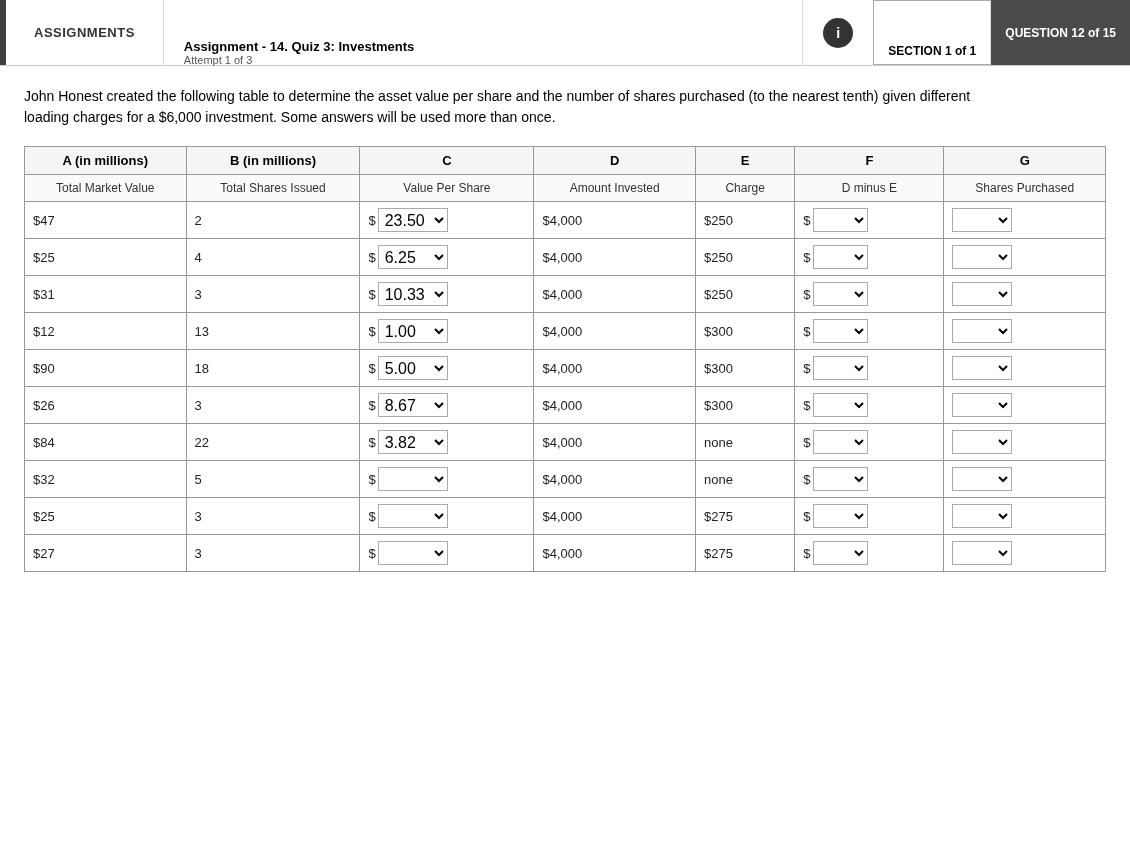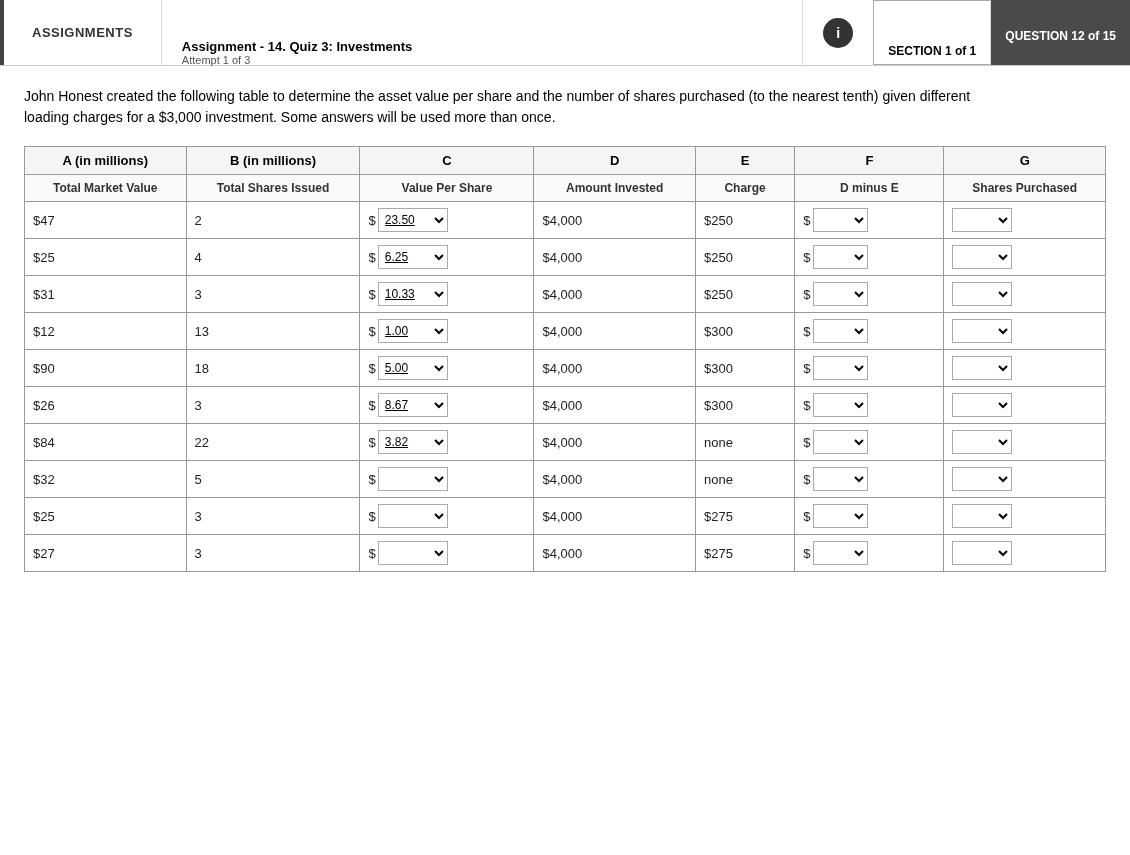--- a/index.html
+++ b/index.html
@@ -18,21 +18,21 @@
       align-items: center;
       padding: 0 28px;
       font-weight: bold;
       font-size: 13px;
       color: #333;
       text-transform: uppercase;
       letter-spacing: 0.5px;
       cursor: pointer;
       border-right: 1px solid #ddd;
     }
-    .nav-item:first-child { border-left: 4px solid #404040; }
+    .nav-item:first-child { border-left: 6px solid #404040; }
     .nav-assignment {
       display: flex;
       flex-direction: column;
       justify-content: center;
       padding: 0 20px;
       flex: 1;
       border-right: 1px solid #ddd;
     }
     .nav-assignment .title { font-weight: bold; font-size: 13px; margin-top: 40px; }
     .nav-assignment .subtitle { font-size: 11px; color: #555; }
@@ -58,26 +58,26 @@
       font-size: 12px;
       font-weight: bold;
       border-right: 1px solid #ddd;
       height: 100%;
       display: flex;
       align-items: flex-end;
     }
     .question-badge {
       background: #4a4a4a;
       color: #fff;
-      padding: 22px 14px;
+      padding: 5px 14px;
       font-size: 12px;
       font-weight: bold;
       height: 100%;
       display: flex;
-      align-items: flex-end;
+      align-items: center;
     }
 
     
     .content { padding: 20px 24px; }
     .instructions { font-size: 14px; margin-bottom: 18px; line-height: 1.5; max-width: 980px; }
 
     
     table {
       border-collapse: collapse;
       width: 100%;
@@ -91,21 +91,21 @@
     th {
       background: #f5f5f5;
       text-align: center;
       font-weight: bold;
       font-size: 13px;
     }
     .subheader td {
       font-size: 12px;
       background: #fafafa;
       text-align: center;
-      font-weight: bold;
+      font-weight: normal;
       color: #333;
     }
     td { font-size: 13px; color: #222; }
 
     .col-a { width: 130px; }
     .col-b { width: 140px; }
     .col-c { width: 140px; }
     .col-d { width: 130px; }
     .col-e { width: 80px; }
     .col-f { width: 120px; }
@@ -113,25 +113,24 @@
 
     .dropdown-cell {
       display: flex;
       align-items: center;
       gap: 2px;
     }
     .dollar-prefix { font-size: 13px; color: #222; }
     select {
       border: 1px solid #aaa;
       background: #fff;
-      font-size: 12px;
+      font-size: 16px;
       padding: 2px 2px;
       height: 24px;
       cursor: pointer;
-      text-decoration: underline;
     }
     .select-wide { width: 70px; }
     .select-f { width: 55px; }
     .select-g { width: 60px; }
   </style>
 </head>
 <body>
 
 <div class="top-nav">
   <div class="nav-item">
@@ -148,21 +147,21 @@
     <div class="section-badge">
       <span>SECTION 1 of 1</span>
     </div>
     <div class="question-badge">
       <span>QUESTION 12 of 15</span>
     </div>
   </div>
 </div>
 
 <div class="content">
-  <p class="instructions">John Honest created the following table to determine the asset value per share and the number of shares purchased (to the nearest tenth) given different loading charges for a $3,000 investment. Some answers will be used more than once.</p>
+  <p class="instructions">John Honest created the following table to determine the asset value per share and the number of shares purchased (to the nearest tenth) given different loading charges for a $6,000 investment. Some answers will be used more than once.</p>
 
   <table>
     <thead>
       <tr>
         <th class="col-a">A (in millions)</th>
         <th class="col-b">B (in millions)</th>
         <th class="col-c">C</th>
         <th class="col-d">D</th>
         <th class="col-e">E</th>
         <th class="col-f">F</th>

